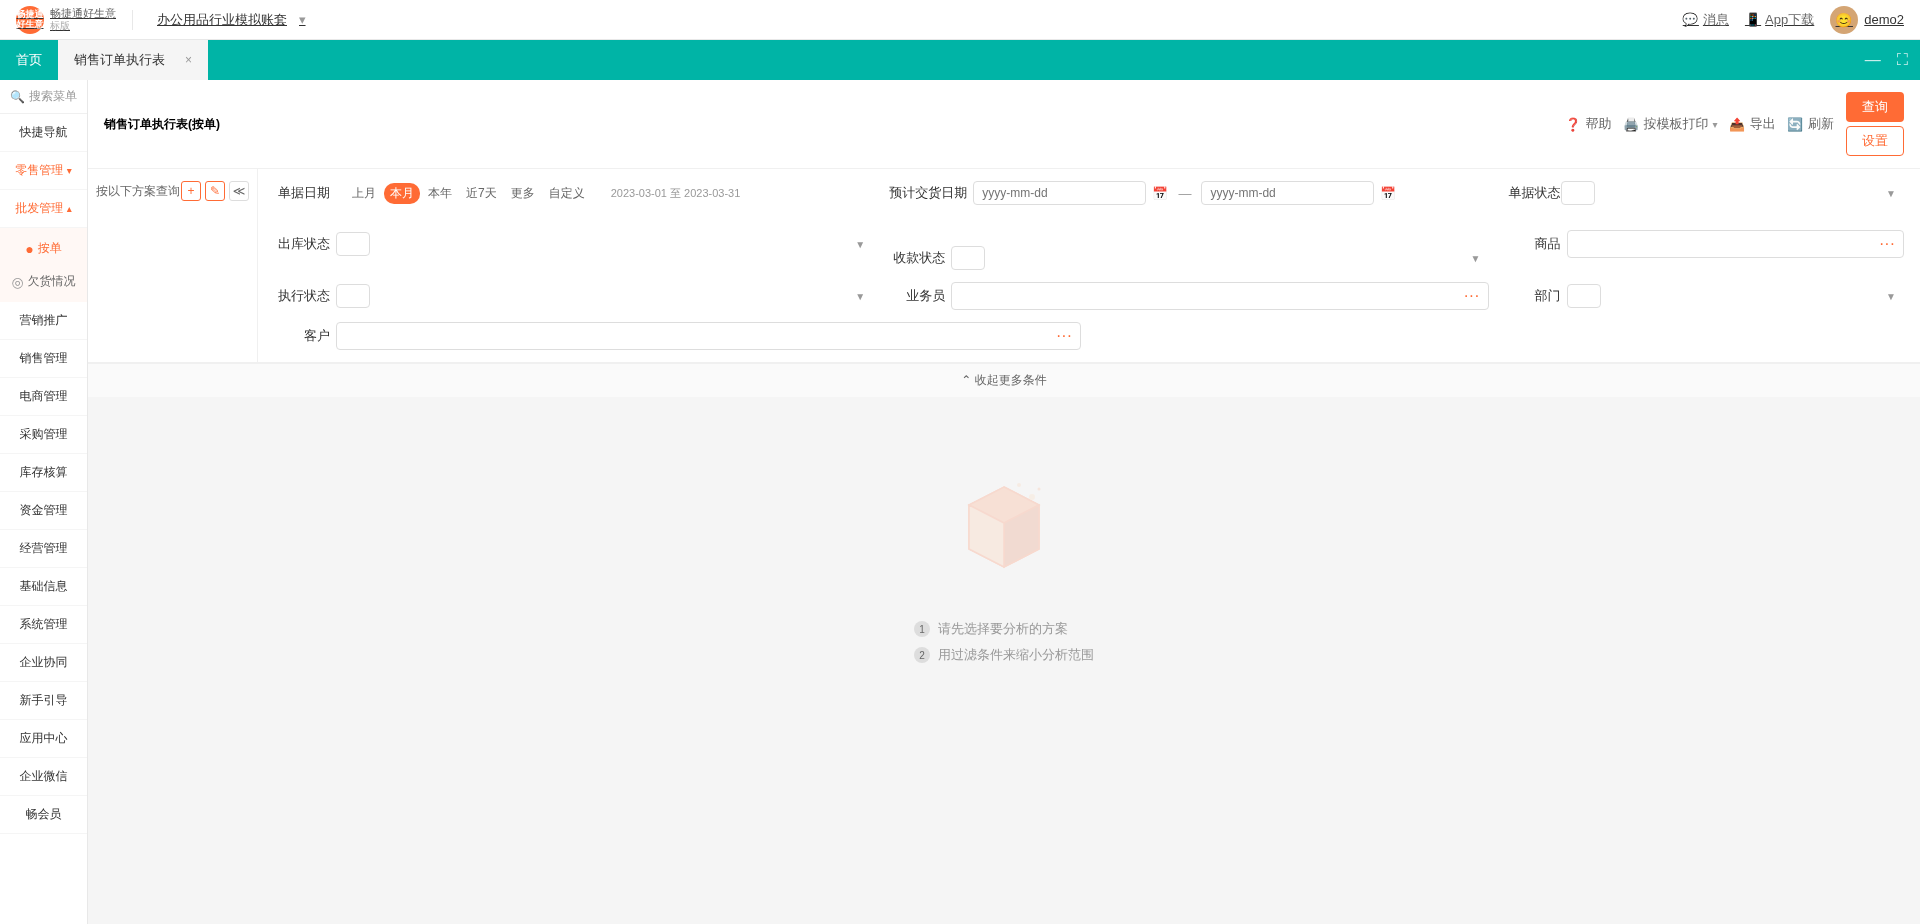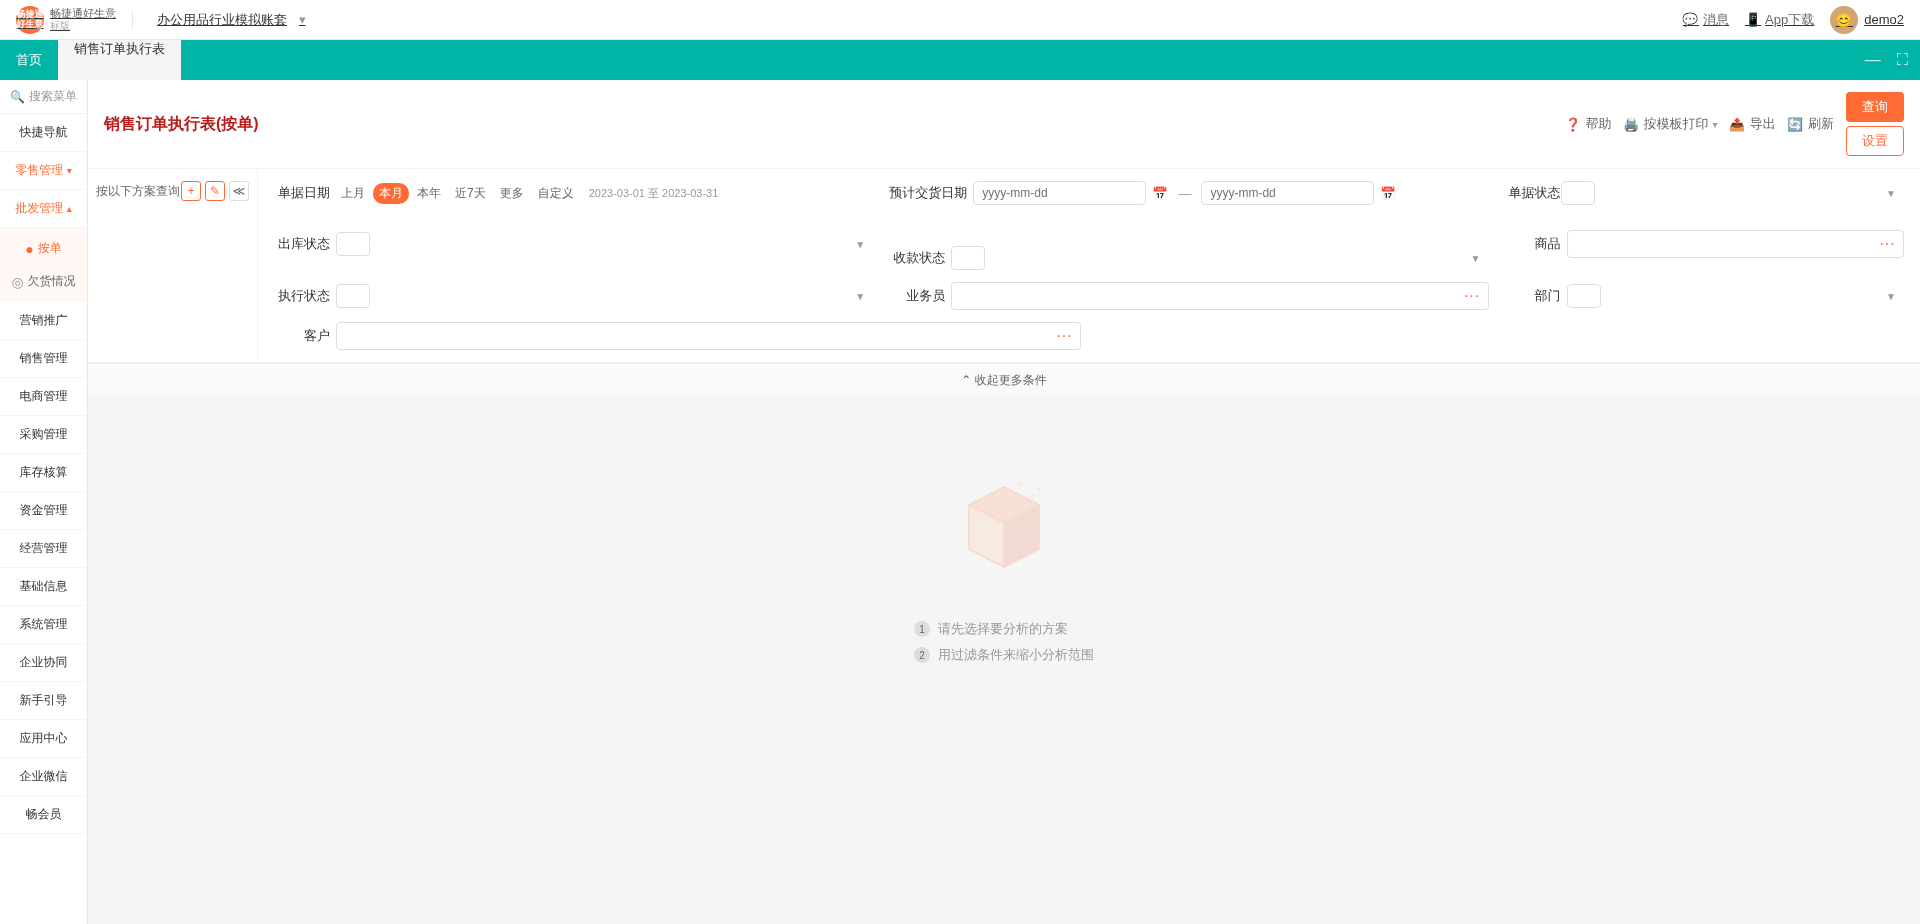--- a/index.html
+++ b/index.html
@@ -50,21 +50,20 @@
     .tab-active {
       height: 100%;
       padding: 0 16px;
       display: flex;
       align-items: center;
       color: #333;
       font-size: 13px;
       cursor: pointer;
       background: #f5f5f5;
       gap: 20px;
-      flex-direction: column;
     }
     .tab-close { color: #999; font-size: 12px; cursor: pointer; }
     .tab-bar-right { margin-left: auto; display: flex; align-items: center; gap: 8px; padding-right: 8px; }
     .tab-bar-btn { color: #fff; cursor: pointer; font-size: 16px; padding: 4px; opacity: 0.8; }
 
     
     .main-layout { display: flex; flex: 1; overflow: hidden; }
 
     
     .sidebar {
@@ -115,21 +114,21 @@
 
     
     .page-header {
       display: flex;
       align-items: center;
       justify-content: space-between;
       padding: 12px 16px;
       background: #fff;
       border-bottom: 1px solid #f0f0f0;
     }
-    .page-title { font-size: 16px; font-weight: 600; color: #b91c1c; }
+    .page-title { font-size: 12px; font-weight: 600; color: #000000; }
     .page-actions { display: flex; align-items: center; gap: 12px; }
     .page-action-btn { display: flex; align-items: center; gap: 4px; font-size: 13px; color: #666; cursor: pointer; }
     .btn-primary { background: #ff6b35; color: #fff; border: none; padding: 6px 16px; border-radius: 4px; font-size: 13px; cursor: pointer; }
     .btn-settings { background: #fff; color: #ff6b35; border: 1px solid #ff6b35; padding: 5px 12px; border-radius: 4px; font-size: 13px; cursor: pointer; }
 
     
     .filter-panel {
       display: flex;
       background: #fff;
       border-bottom: 1px solid #f0f0f0;
@@ -338,21 +337,21 @@
             <div class="filter-sidebar-action orange">✎</div>
             <div class="filter-sidebar-action">≪</div>
           </div>
         </div>
       </div>
 
       <div class="filter-main">
 
         <div class="filter-row">
 
-          <div style="display:flex; align-items:center; gap:5px; flex:1.5;">
+          <div style="display:flex; align-items:center; gap:16px; flex:1.5;">
             <span class="filter-label">单据日期</span>
             <div class="filter-date-tabs">
               <span class="date-tab">上月</span>
               <span class="date-tab active">本月</span>
               <span class="date-tab">本年</span>
               <span class="date-tab">近7天</span>
               <span class="date-tab">更多</span>
               <span class="date-tab">自定义</span>
             </div>
             <span style="font-size:11px; color:#999; margin-left:4px;">2023-03-01 至 2023-03-31</span>

